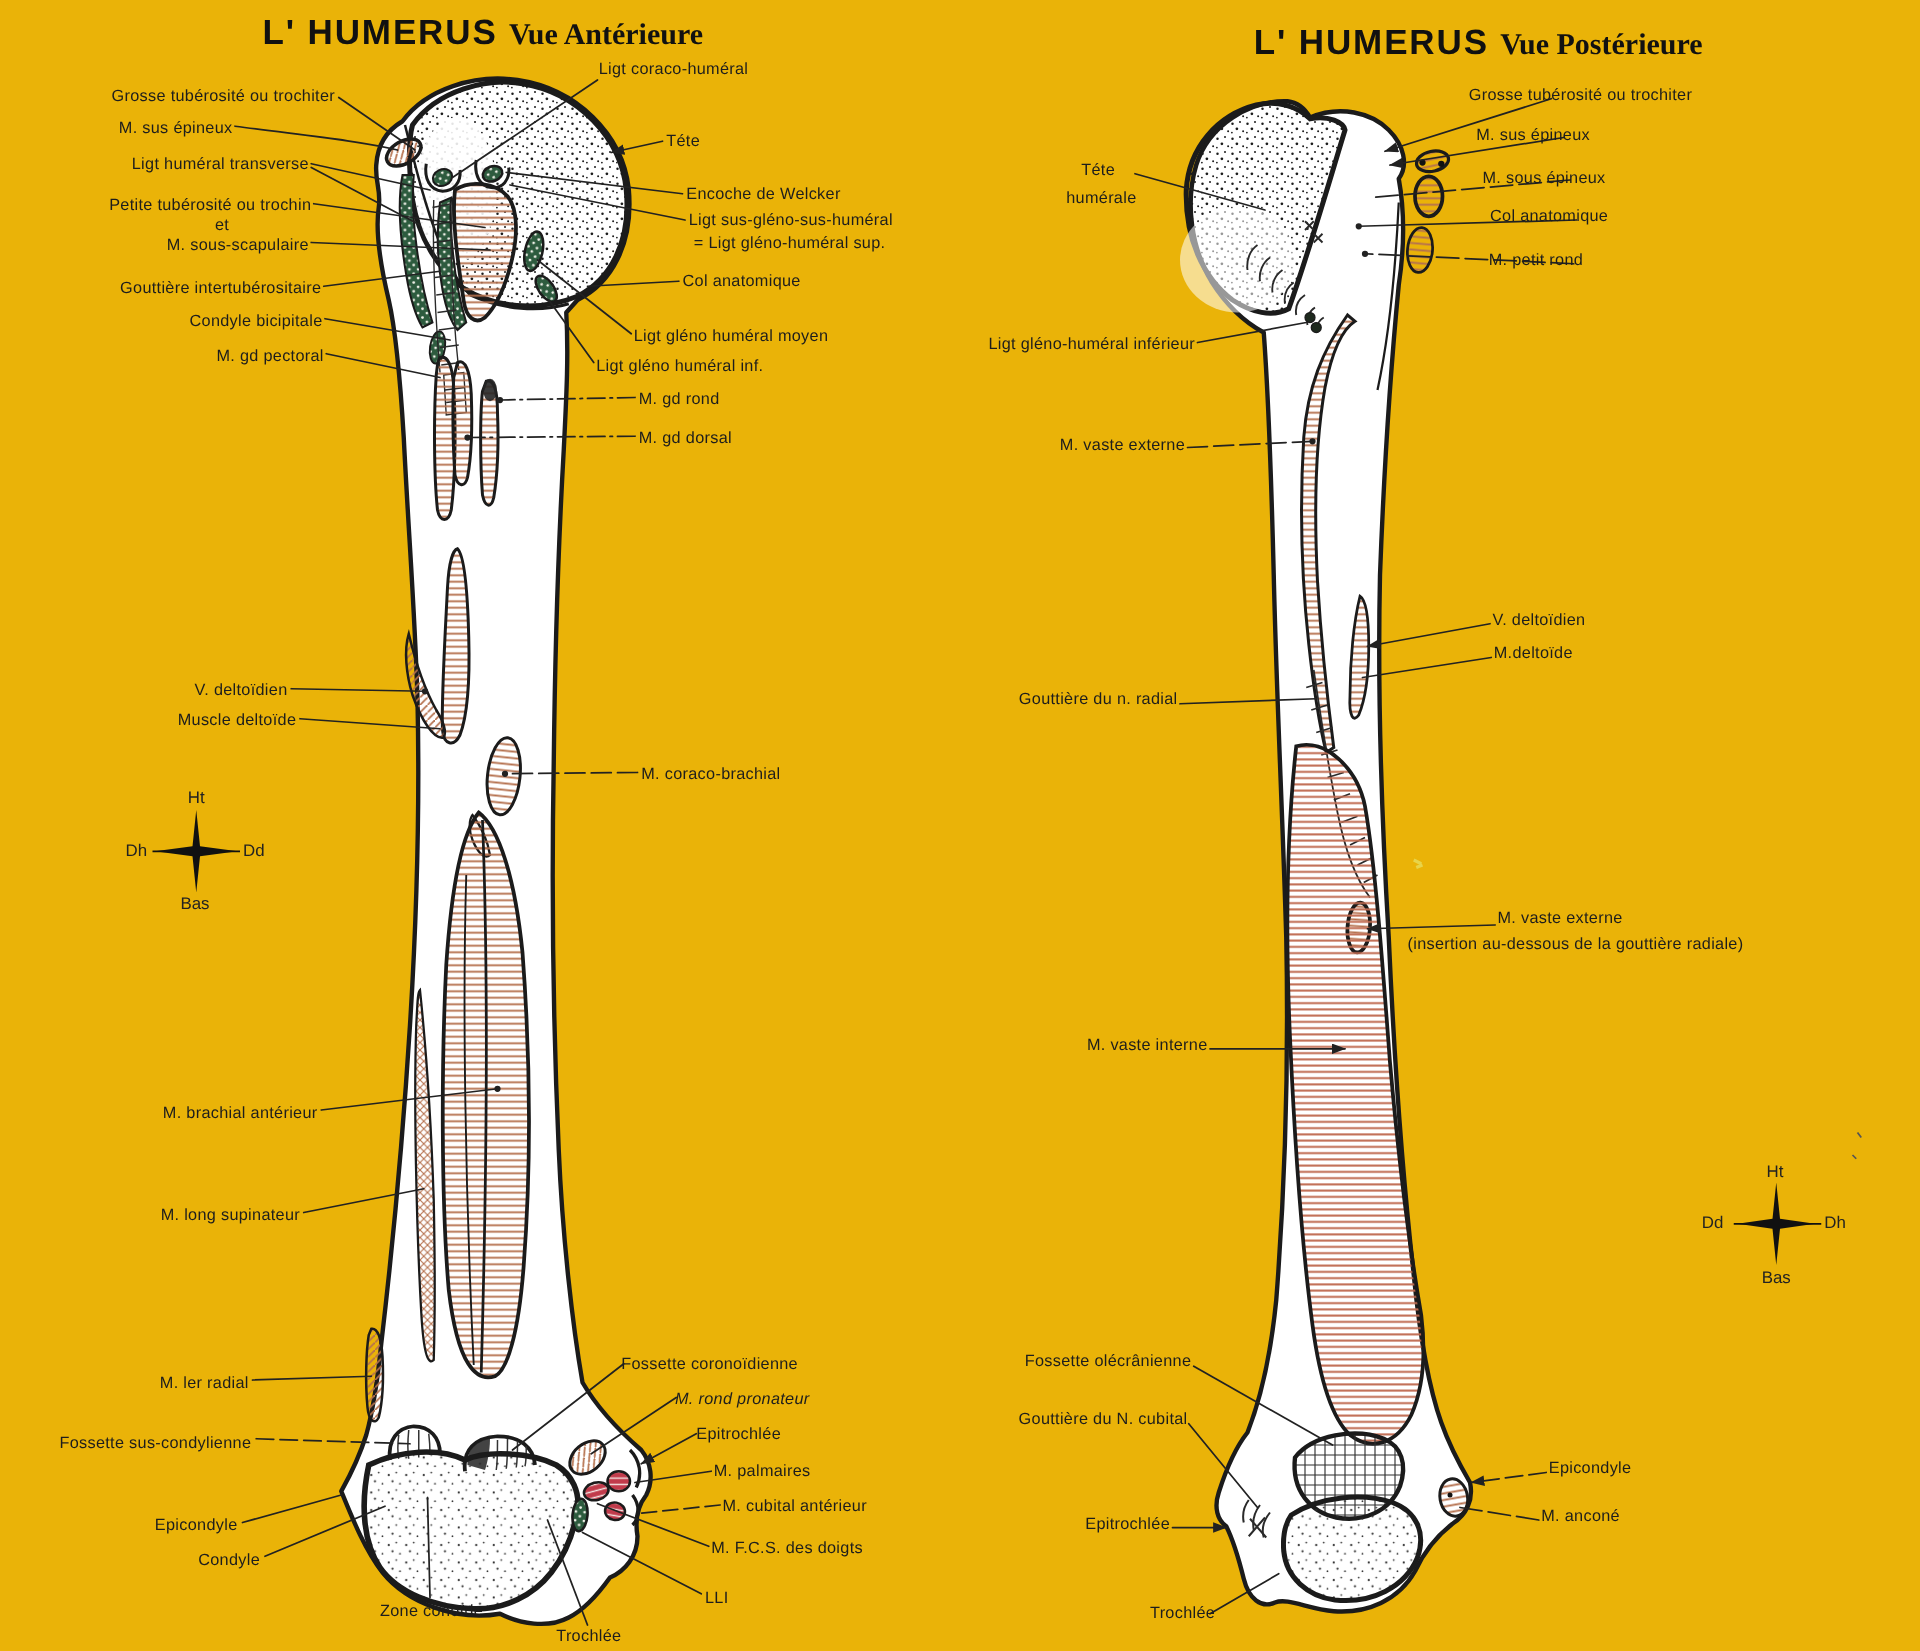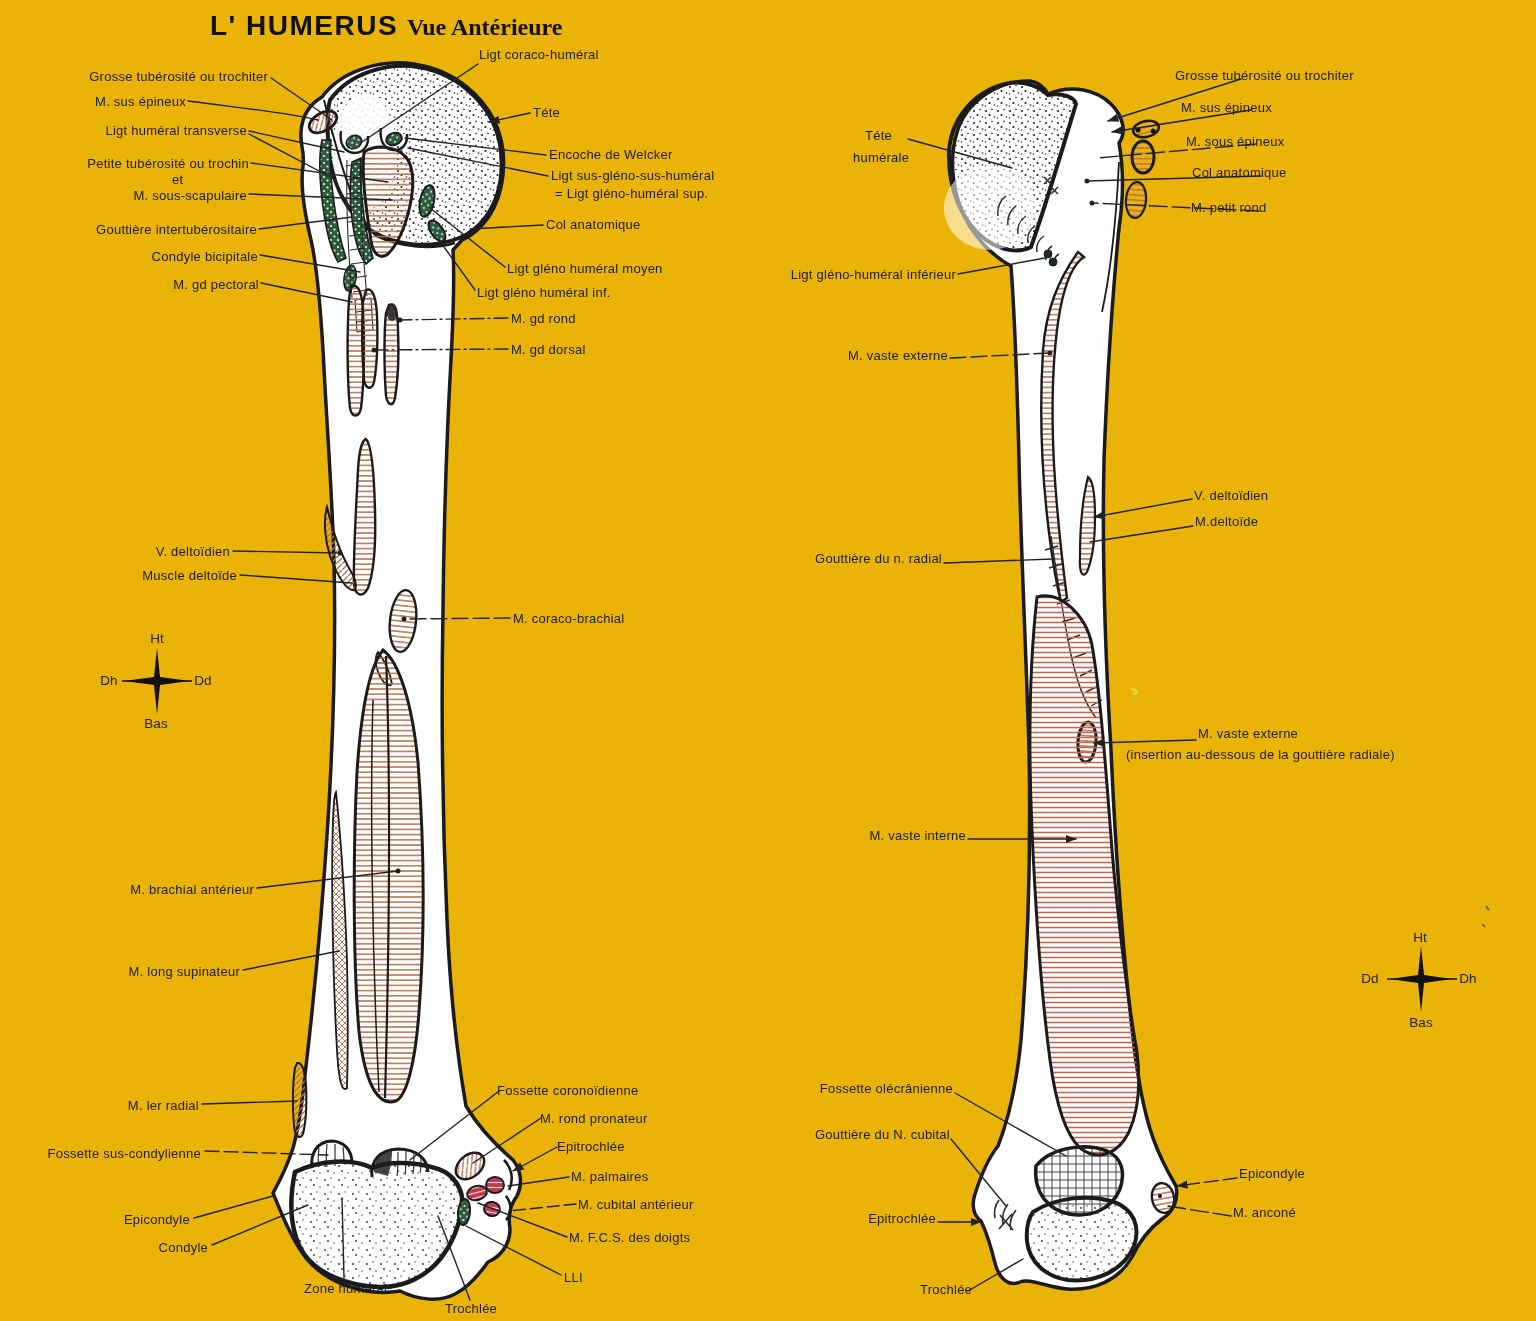--- a/index.html
+++ b/index.html
@@ -271,20 +271,23 @@
   </g>
   <g fill="#111">
     <path d="M1387,979 H1457" stroke="#111" stroke-width="1.4"></path>
     <polygon points="1421,946 1424,975 1452,979 1424,983 1421,1012 1418,983 1390,979 1418,975"></polygon>
   </g>
 </svg>
 
 <div class="title" style="left:210px;top:10px;">
   <span class="main">L' HUMERUS</span><span class="sub">Vue Antérieure</span>
 </div>
+<div class="title" style="left:1003px;top:18px;">
+  <span class="main">L' HUMERUS</span><span class="sub">Vue Postérieure</span>
+</div>
 
 <div class="cmp" style="left:157px;top:638px;">Ht</div>
 <div class="cmp" style="left:109px;top:680px;">Dh</div>
 <div class="cmp" style="left:203px;top:680px;">Dd</div>
 <div class="cmp" style="left:156px;top:723px;">Bas</div>
 <div class="cmp" style="left:1420px;top:937px;">Ht</div>
 <div class="cmp" style="left:1370px;top:978px;">Dd</div>
 <div class="cmp" style="left:1468px;top:978px;">Dh</div>
 <div class="cmp" style="left:1421px;top:1022px;">Bas</div>
 
@@ -309,24 +312,24 @@
 <div class="lbl" style="left:511px;top:342px;">M. gd dorsal</div>
 <div class="lbl r" style="right:1306px;top:544px;">V. deltoïdien</div>
 <div class="lbl r" style="right:1299px;top:568px;">Muscle deltoïde</div>
 <div class="lbl" style="left:513px;top:611px;">M. coraco-brachial</div>
 <div class="lbl r" style="right:1282px;top:882px;">M. brachial antérieur</div>
 <div class="lbl r" style="right:1296px;top:964px;">M. long supinateur</div>
 <div class="lbl r" style="right:1337px;top:1098px;">M. ler radial</div>
 <div class="lbl r" style="right:1335px;top:1146px;">Fossette sus-condylienne</div>
 <div class="lbl r" style="right:1346px;top:1212px;">Epicondyle</div>
 <div class="lbl r" style="right:1328px;top:1240px;">Condyle</div>
-<div class="lbl" style="left:304px;top:1281px;">Zone huméral</div>
+<div class="lbl" style="left:304px;top:1281px;">Zone conoïde</div>
 <div class="lbl" style="left:445px;top:1301px;">Trochlée</div>
 <div class="lbl" style="left:497px;top:1083px;">Fossette coronoïdienne</div>
-<div class="lbl" style="left:540px;top:1111px;">M. rond pronateur</div>
+<div class="lbl" style="left:540px;top:1111px;font-style:italic;">M. rond pronateur</div>
 <div class="lbl" style="left:557px;top:1139px;">Epitrochlée</div>
 <div class="lbl" style="left:571px;top:1169px;">M. palmaires</div>
 <div class="lbl" style="left:578px;top:1197px;">M. cubital antérieur</div>
 <div class="lbl" style="left:569px;top:1230px;">M. F.C.S.  des doigts</div>
 <div class="lbl" style="left:564px;top:1270px;">LLI</div>
 
 <div class="lbl" style="left:1175px;top:68px;">Grosse tubérosité ou trochiter</div>
 <div class="lbl" style="left:1181px;top:100px;">M. sus épineux</div>
 <div class="lbl" style="left:1186px;top:134px;">M. sous épineux</div>
 <div class="lbl" style="left:1192px;top:165px;">Col anatomique</div>

